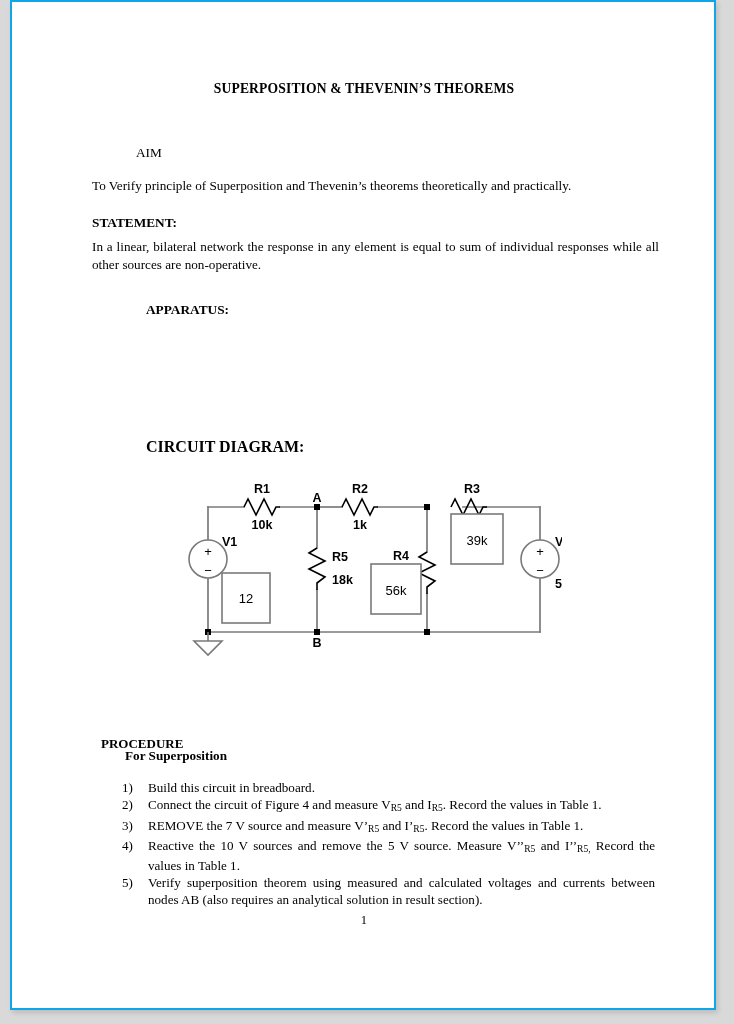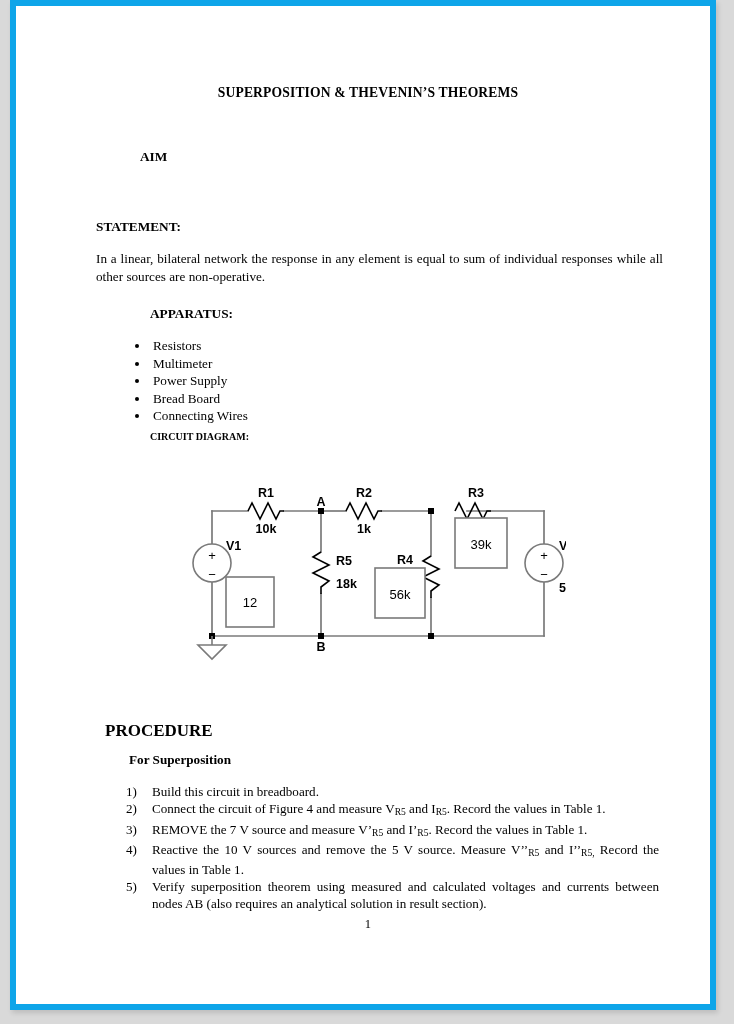--- a/index.html
+++ b/index.html
@@ -13,21 +13,21 @@
     overflow: hidden;
     font-family: "Liberation Serif", serif;
   }
   .page-sheet {
     position: absolute;
     left: 10px;
     top: 0px;
     width: 706px;
     height: 1010px;
     background: #ffffff;
-    border: 6px solid #0ea5e9;
+    border: 2px solid #0ea5e9;
     box-shadow: 2px 3px 5px rgba(0,0,0,0.13);
     box-sizing: border-box;
     overflow: hidden;
   }
   .doc-body {
     position: absolute;
     left: 0;
     top: 0;
     width: 704px;
     height: 1008px;
@@ -42,21 +42,21 @@
     font-weight: bold;
     font-size: 13.6px;
     letter-spacing: 0.15px;
     color: #000;
   }
 
   .h-aim {
     position: absolute;
     left: 124px;
     top: 143px;
-    font-weight: bold;
+    font-weight: normal;
     font-size: 13.3px;
   }
   .p-aim {
     position: absolute;
     left: 80px;
     top: 175px;
     width: 580px;
     font-size: 13.2px;
     line-height: 17px;
   }
@@ -69,21 +69,20 @@
     margin-top: 8px;
   }
   .p-statement {
     position: absolute;
     left: 80px;
     top: 236px;
     width: 567px;
     font-size: 13.2px;
     line-height: 18px;
     text-align: justify;
-    margin-top: 8px;
   }
   .h-apparatus {
     position: absolute;
     left: 134px;
     top: 300px;
     font-weight: bold;
     font-size: 13.3px;
   }
   .apparatus-list {
     position: absolute;
@@ -94,23 +93,23 @@
     font-size: 13.2px;
     line-height: 17.6px;
   }
   .apparatus-list li {
     list-style: disc;
     padding-left: 3px;
   }
   .h-circuit {
     position: absolute;
     left: 134px;
-    top: 425px;
-    font-weight: bold;
-    font-size: 10px;
+    top: 436px;
+    font-weight: bold;
+    font-size: 16px;
   }
 
   .figure-wrap {
     position: absolute;
     left: 170px;
     top: 476px;
     width: 380px;
     height: 180px;
   }
   .fig-caption {
@@ -119,23 +118,23 @@
     top: 668px;
     width: 704px;
     text-align: center;
     font-weight: bold;
     font-size: 12.8px;
   }
 
   .h-procedure {
     position: absolute;
     left: 89px;
-    top: 715px;
-    font-weight: bold;
-    font-size: 17px;
+    top: 734px;
+    font-weight: bold;
+    font-size: 13px;
     font-family: Liberation Serif, serif;
   }
   .h-forsuper {
     position: absolute;
     left: 113px;
     top: 746px;
     font-weight: bold;
     font-size: 13.2px;
   }
   .proc-list {
@@ -176,32 +175,26 @@
 </style>
 </head>
 <body>
 
 <div class="page-sheet">
   <div class="doc-body">
 
     <div class="doc-title">SUPERPOSITION &amp; THEVENIN’S THEOREMS</div>
 
     <div class="h-aim">AIM</div>
+    <div class="p-aim">To Verify principle of Superposition and Thevenin’s theorems theoretically and practically.</div>
 
     <div class="h-statement">STATEMENT:</div>
     <div class="p-statement">In a linear, bilateral network the response in any element is equal to sum of individual responses while all other sources are non-operative.</div>
 
     <div class="h-apparatus">APPARATUS:</div>
-    <ul class="apparatus-list">
-      <li>Resistors</li>
-      <li>Multimeter</li>
-      <li>Power Supply</li>
-      <li>Bread Board</li>
-      <li>Connecting Wires</li>
-    </ul>
 
     <div class="h-circuit">CIRCUIT DIAGRAM:</div>
 
     <div class="figure-wrap">
       <svg width="380" height="180" viewBox="0 0 380 180">
         <g stroke="#7a7a7a" stroke-width="1.7" fill="none" stroke-linecap="square">
 
           <line x1="26" y1="29" x2="62" y2="29"></line>
           <line x1="98" y1="29" x2="135" y2="29"></line>
           <line x1="135" y1="29" x2="160" y2="29"></line>

